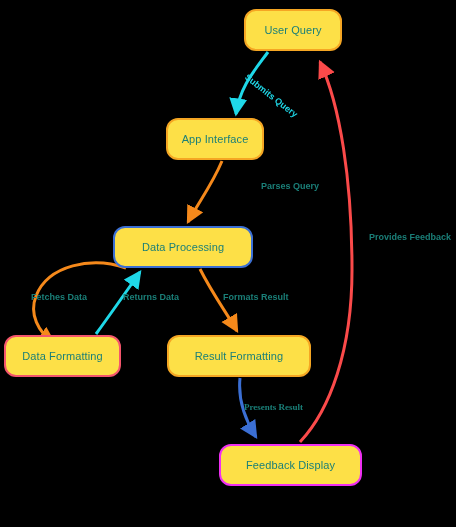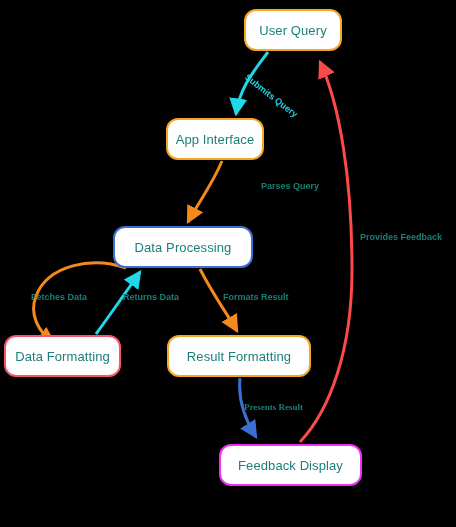--- a/index.html
+++ b/index.html
@@ -18,29 +18,29 @@
   #edge-layer {
     position: absolute;
     left: 0;
     top: 0;
     width: 456px;
     height: 527px;
   }
   .node {
     position: absolute;
     box-sizing: border-box;
-    background: #ffffff;
+    background: #fde047;
     border-style: solid;
     border-width: 2px;
     border-radius: 12px;
     display: flex;
     align-items: center;
     justify-content: center;
     color: #1a7f78;
-    font-size: 13px;
+    font-size: 11px;
     letter-spacing: 0.1px;
     white-space: nowrap;
     z-index: 5;
   }
   .edge-label {
     position: absolute;
     font-size: 9px;
     font-weight: bold;
     white-space: nowrap;
     z-index: 6;
@@ -112,15 +112,15 @@
   <div class="edge-label" style="left:213px; top:181px; color:#1a7f78;padding-left:48px;">Parses Query</div>
 
   <div class="edge-label" style="left:31px; top:292px; color:#1a7f78;">Fetches Data</div>
 
   <div class="edge-label" style="left:123px; top:292px; color:#1a7f78;">Returns Data</div>
 
   <div class="edge-label" style="left:223px; top:292px; color:#1a7f78;">Formats Result</div>
 
   <div class="edge-label" style="left:244px; top:402px; color:#1a7f78;font-family:Liberation Serif, serif;">Presents Result</div>
 
-  <div class="edge-label" style="left:360px; top:232px; color:#1a7f78;">Provides Feedback</div>
+  <div class="edge-label" style="left:369px; top:232px; color:#1a7f78;">Provides Feedback</div>
 
 </div>
 
 </body></html>

